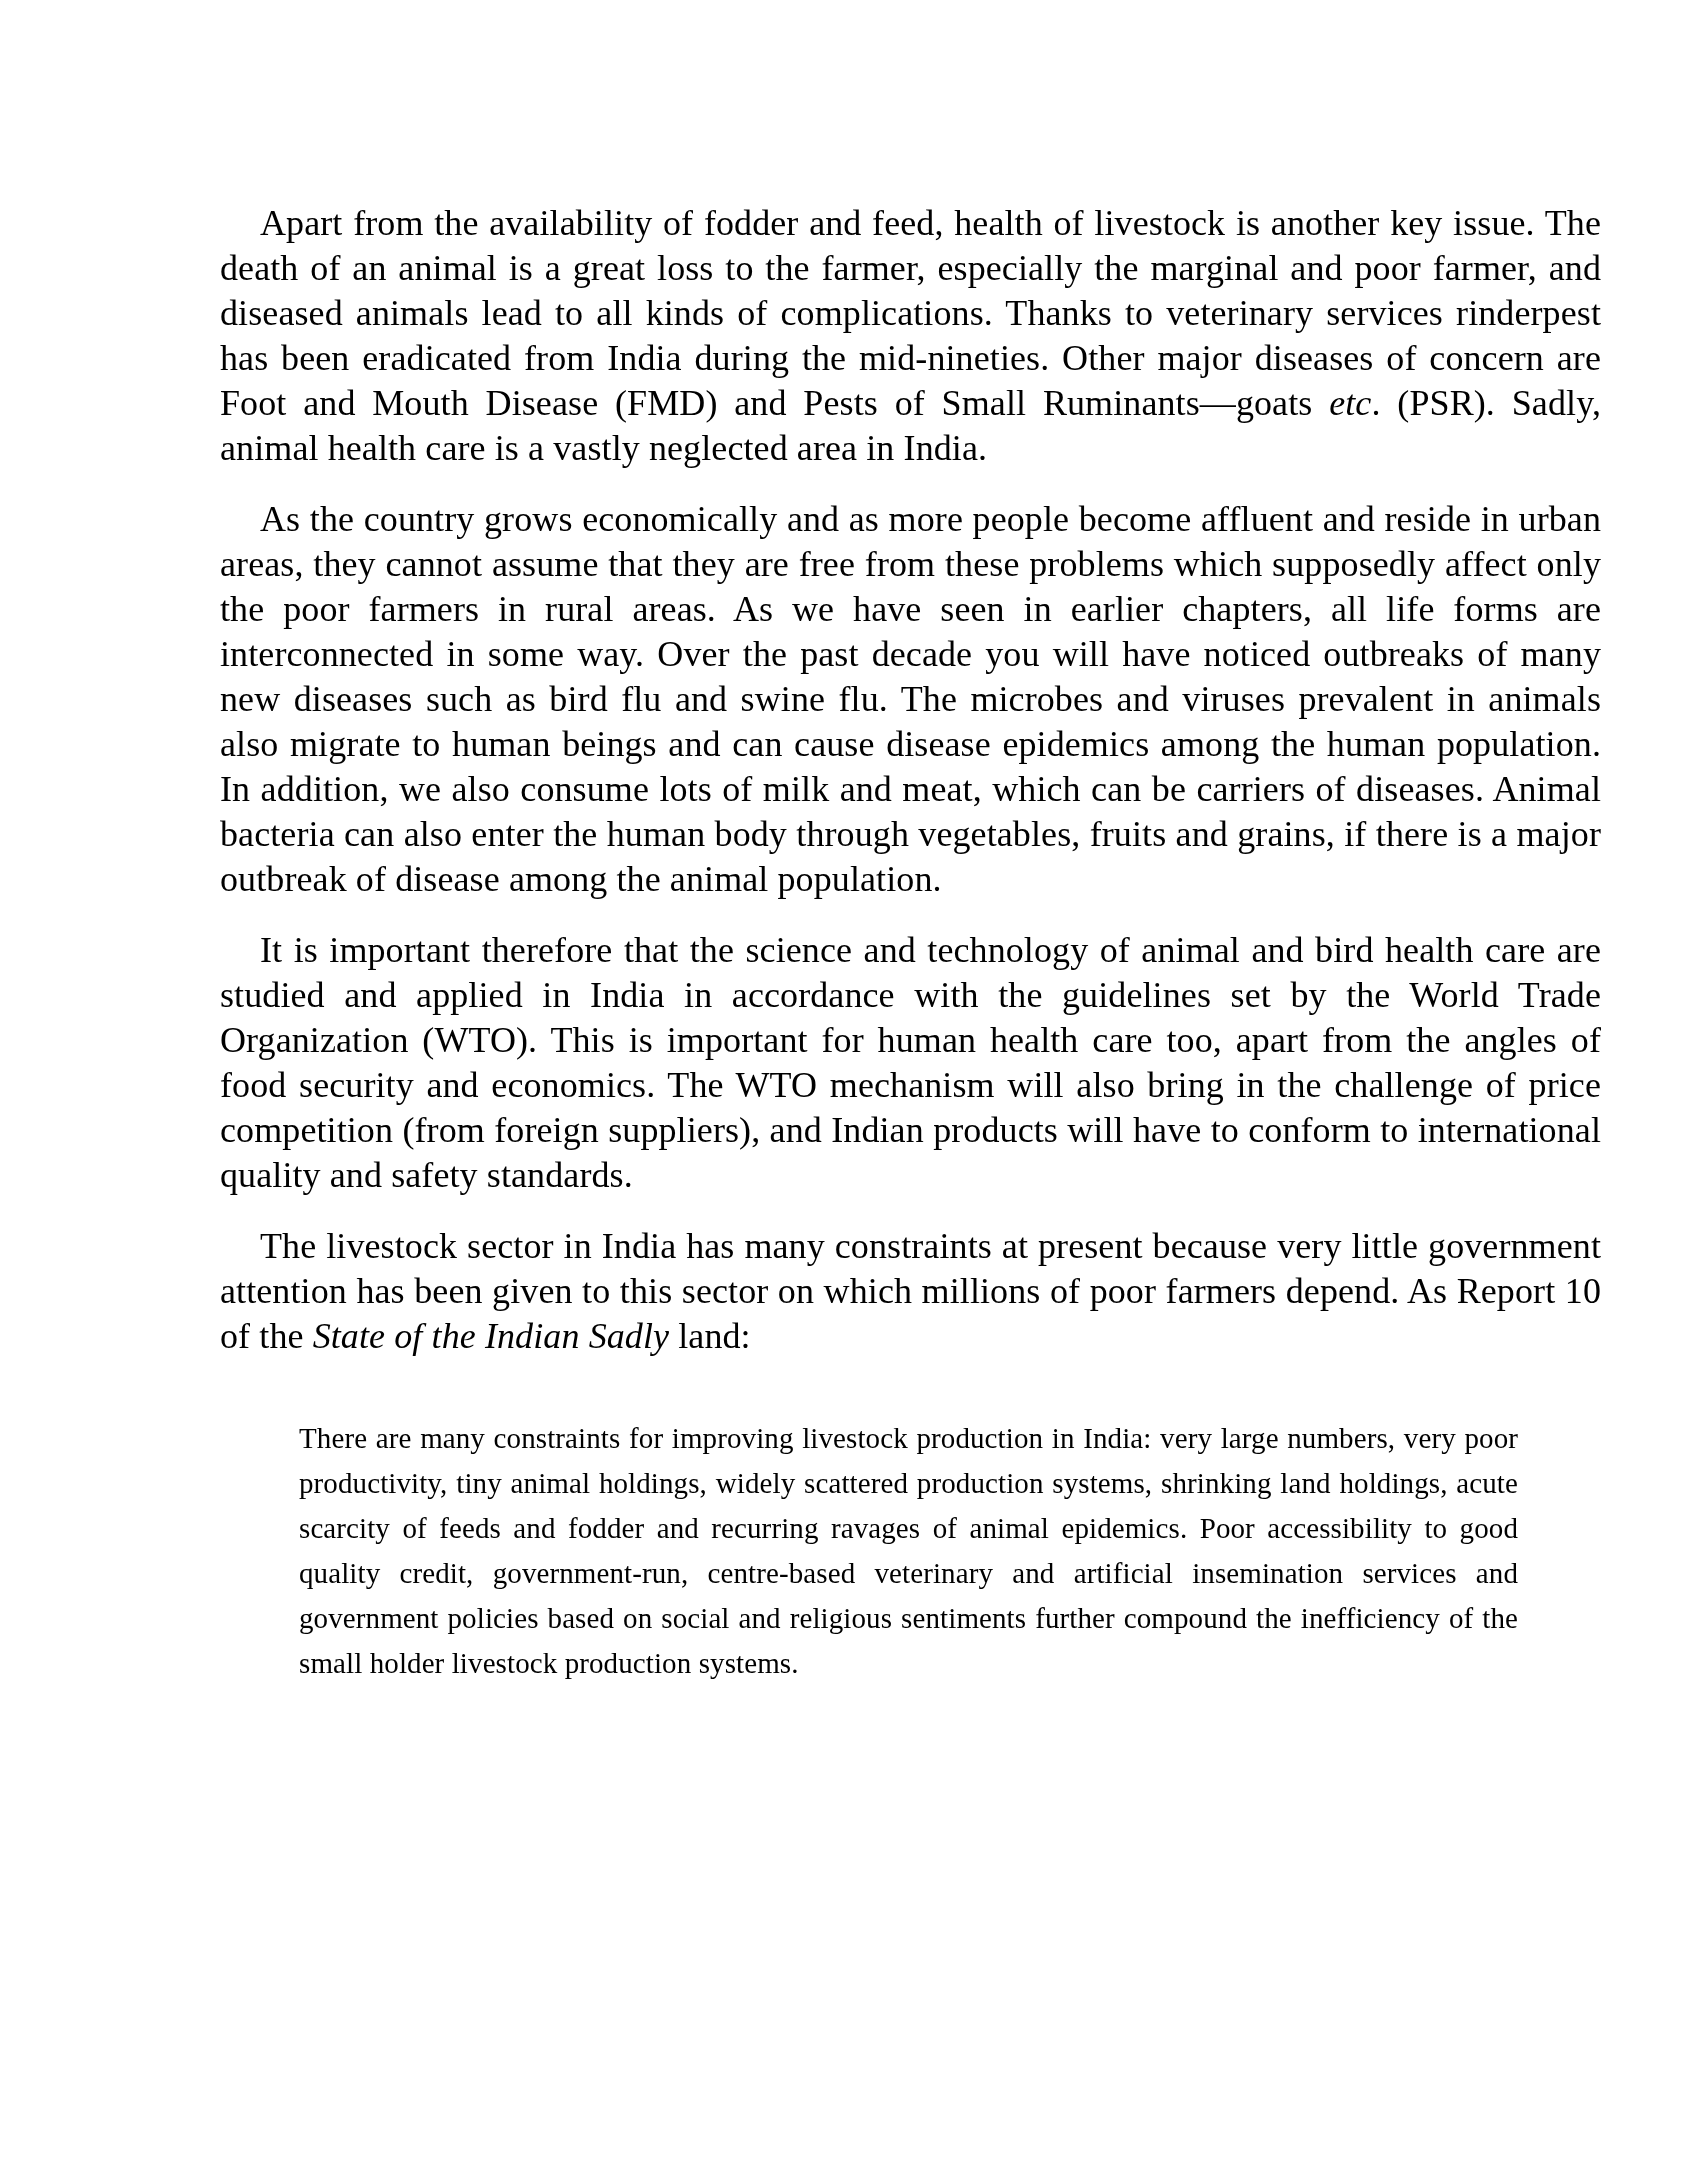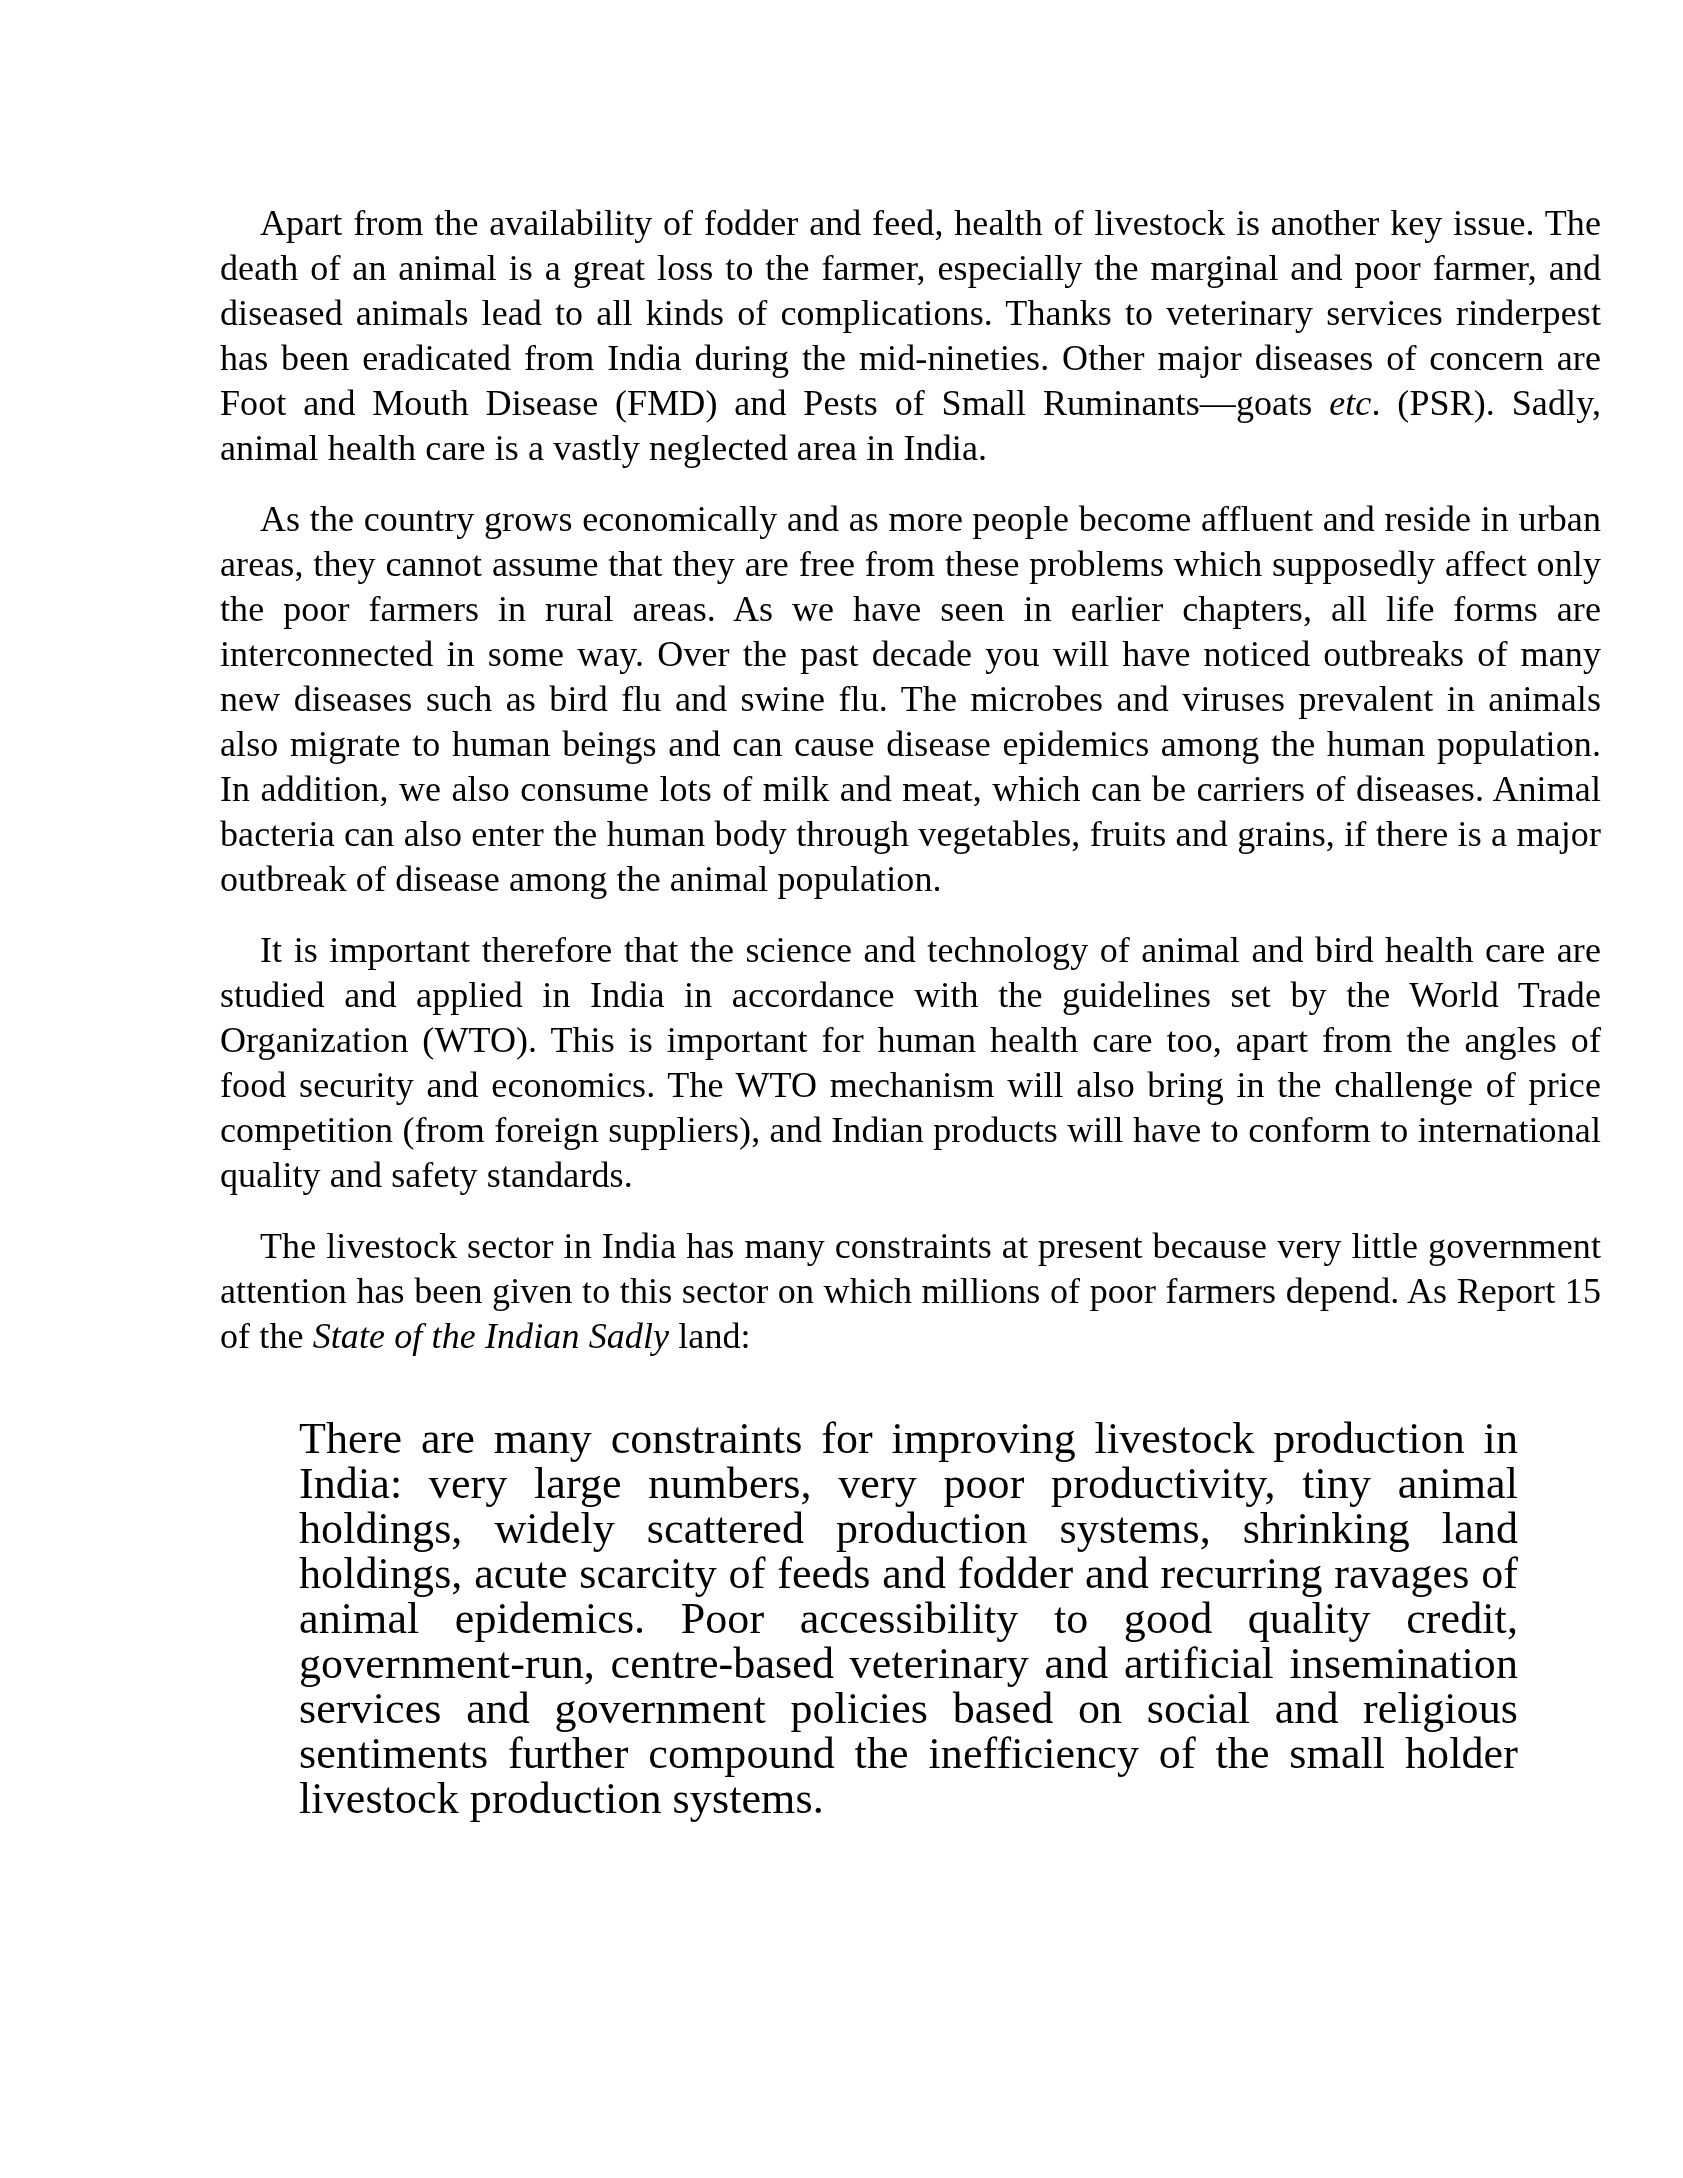--- a/index.html
+++ b/index.html
@@ -26,37 +26,37 @@
     line-height: 45px;
     text-align: justify;
     text-indent: 40px;
     letter-spacing: 0.1px;
   }
   .body-paragraph + .body-paragraph {
     margin-top: 26px;
   }
   .quote-block {
     margin: 57px 83px 0 79px;
-    font-size: 44px;
+    font-size: 29px;
     line-height: 45px;
     text-align: justify;
     text-indent: 0;
     letter-spacing: 0.1px;
   }
   .italic {
     font-style: italic;
   }
 </style>
 </head>
 <body>
 
 <div class="page">
   <p class="body-paragraph"><span>Apart from the availability of fodder and feed, health of livestock is another key issue. The death of an animal is a great loss to the farmer, especially the marginal and poor farmer, and diseased animals lead to all kinds of complications. Thanks to veterinary services rinderpest has been eradicated from India during the mid-nineties. Other major diseases of concern are Foot and Mouth Disease (FMD) and Pests of Small Ruminants—goats </span><span class="italic">etc</span><span>. (PSR). Sadly, animal health care is a vastly neglected area in India.</span></p>
 
   <p class="body-paragraph"><span>As the country grows economically and as more people become affluent and reside in urban areas, they cannot assume that they are free from these problems which supposedly affect only the poor farmers in rural areas. As we have seen in earlier chapters, all life forms are interconnected in some way. Over the past decade you will have noticed outbreaks of many new diseases such as bird flu and swine flu. The microbes and viruses prevalent in animals also migrate to human beings and can cause disease epidemics among the human population. In addition, we also consume lots of milk and meat, which can be carriers of diseases. Animal bacteria can also enter the human body through vegetables, fruits and grains, if there is a major outbreak of disease among the animal population.</span></p>
 
   <p class="body-paragraph"><span>It is important therefore that the science and technology of animal and bird health care are studied and applied in India in accordance with the guidelines set by the World Trade Organization (WTO). This is important for human health care too, apart from the angles of food security and economics. The WTO mechanism will also bring in the challenge of price competition (from foreign suppliers), and Indian products will have to conform to international quality and safety standards.</span></p>
 
-  <p class="body-paragraph"><span>The livestock sector in India has many constraints at present because very little government attention has been given to this sector on which millions of poor farmers depend. As Report 15 of the </span><span class="italic">State of the Indian Sadly</span><span> land:</span></p>
+  <p class="body-paragraph"><span>The livestock sector in India has many constraints at present because very little government attention has been given to this sector on which millions of poor farmers depend. As Report 10 of the </span><span class="italic">State of the Indian Sadly</span><span> land:</span></p>
 
   <p class="quote-block"><span>There are many constraints for improving livestock production in India: very large numbers, very poor productivity, tiny animal holdings, widely scattered production systems, shrinking land holdings, acute scarcity of feeds and fodder and recurring ravages of animal epidemics. Poor accessibility to good quality credit, government-run, centre-based veterinary and artificial insemination services and government policies based on social and religious sentiments further compound the inefficiency of the small holder livestock production systems.</span></p>
 </div>
 
 
 </body></html>

